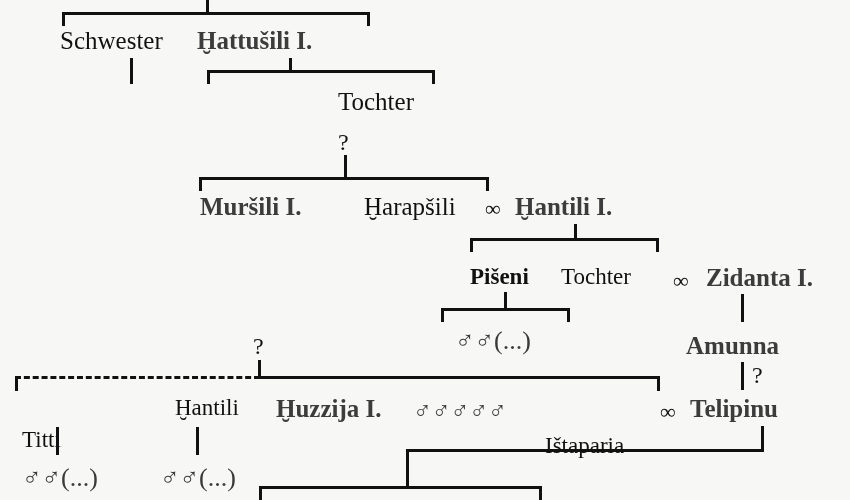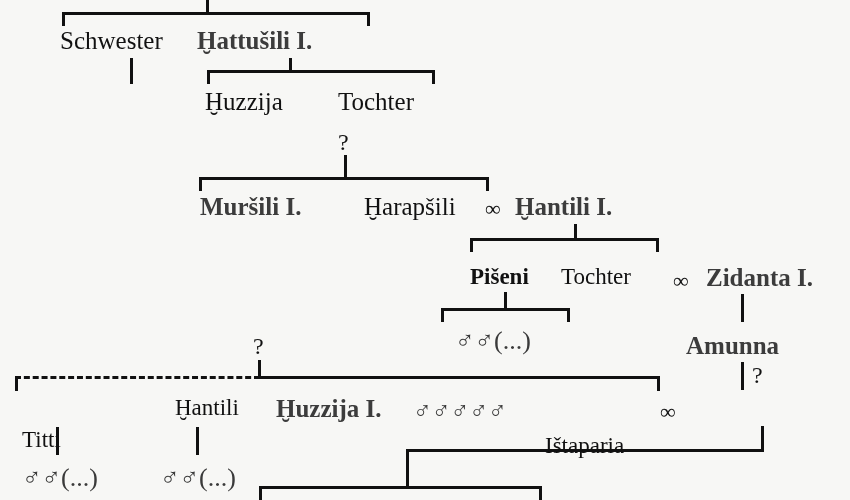--- a/index.html
+++ b/index.html
@@ -86,21 +86,20 @@
   <div class="node" style="left:60px; top:28px;">Schwester</div>
   <div class="node ruler" style="left:197px; top:28px;">Ḫattušili I.</div>
 
   <div class="vline" style="left:130px; top:58px; height:26px;"></div>
 
   <div class="vline" style="left:289px; top:58px; height:14px;"></div>
   <div class="hline" style="left:207px; top:70px; width:228px;"></div>
   <div class="vline" style="left:207px; top:70px; height:14px;"></div>
   <div class="vline" style="left:432px; top:70px; height:14px;"></div>
 
-  <div class="node" style="left:205px; top:89px;">Ḫuzzija</div>
   <div class="node" style="left:338px; top:89px;">Tochter</div>
 
   <div class="qmark" style="left:338px; top:130px;">?</div>
   <div class="vline" style="left:344px; top:155px; height:24px;"></div>
   <div class="hline" style="left:199px; top:177px; width:290px;"></div>
   <div class="vline" style="left:199px; top:177px; height:14px;"></div>
   <div class="vline" style="left:486px; top:177px; height:14px;"></div>
 
   <div class="node ruler" style="left:200px; top:194px;">Muršili I.</div>
   <div class="node" style="left:364px; top:194px;">Ḫarapšili</div>
@@ -136,20 +135,21 @@
   <div class="hline" style="left:258px; top:376px; width:402px;"></div>
   <div class="vline" style="left:15px; top:376px; height:15px;"></div>
   <div class="vline" style="left:657px; top:376px; height:15px;"></div>
 
   <div class="node small" style="left:22px; top:404px;margin-top:24px;">Titti</div>
   <div class="node small" style="left:151px; top:396px;margin-left:24px;">Ḫantili</div>
   <div class="node ruler" style="left:276px; top:396px;">Ḫuzzija I.</div>
   <div class="sons inline" style="left:413px; top:398px;">♂♂♂♂♂</div>
   <div class="node small" style="left:545px; top:396px;margin-top:38px;">Ištaparia</div>
   <div class="marr" style="left:660px; top:401px;">∞</div>
+  <div class="node ruler" style="left:690px; top:396px;">Telipinu</div>
 
   <div class="vline" style="left:56px; top:427px; height:28px;"></div>
   <div class="sons" style="left:22px; top:465px;">♂♂(...)</div>
 
   <div class="vline" style="left:196px; top:427px; height:28px;"></div>
   <div class="sons" style="left:160px; top:465px;">♂♂(...)</div>
 
   <div class="vline" style="left:761px; top:426px; height:25px;"></div>
   <div class="hline" style="left:406px; top:449px; width:358px;"></div>
   <div class="vline" style="left:406px; top:449px; height:40px;"></div>

